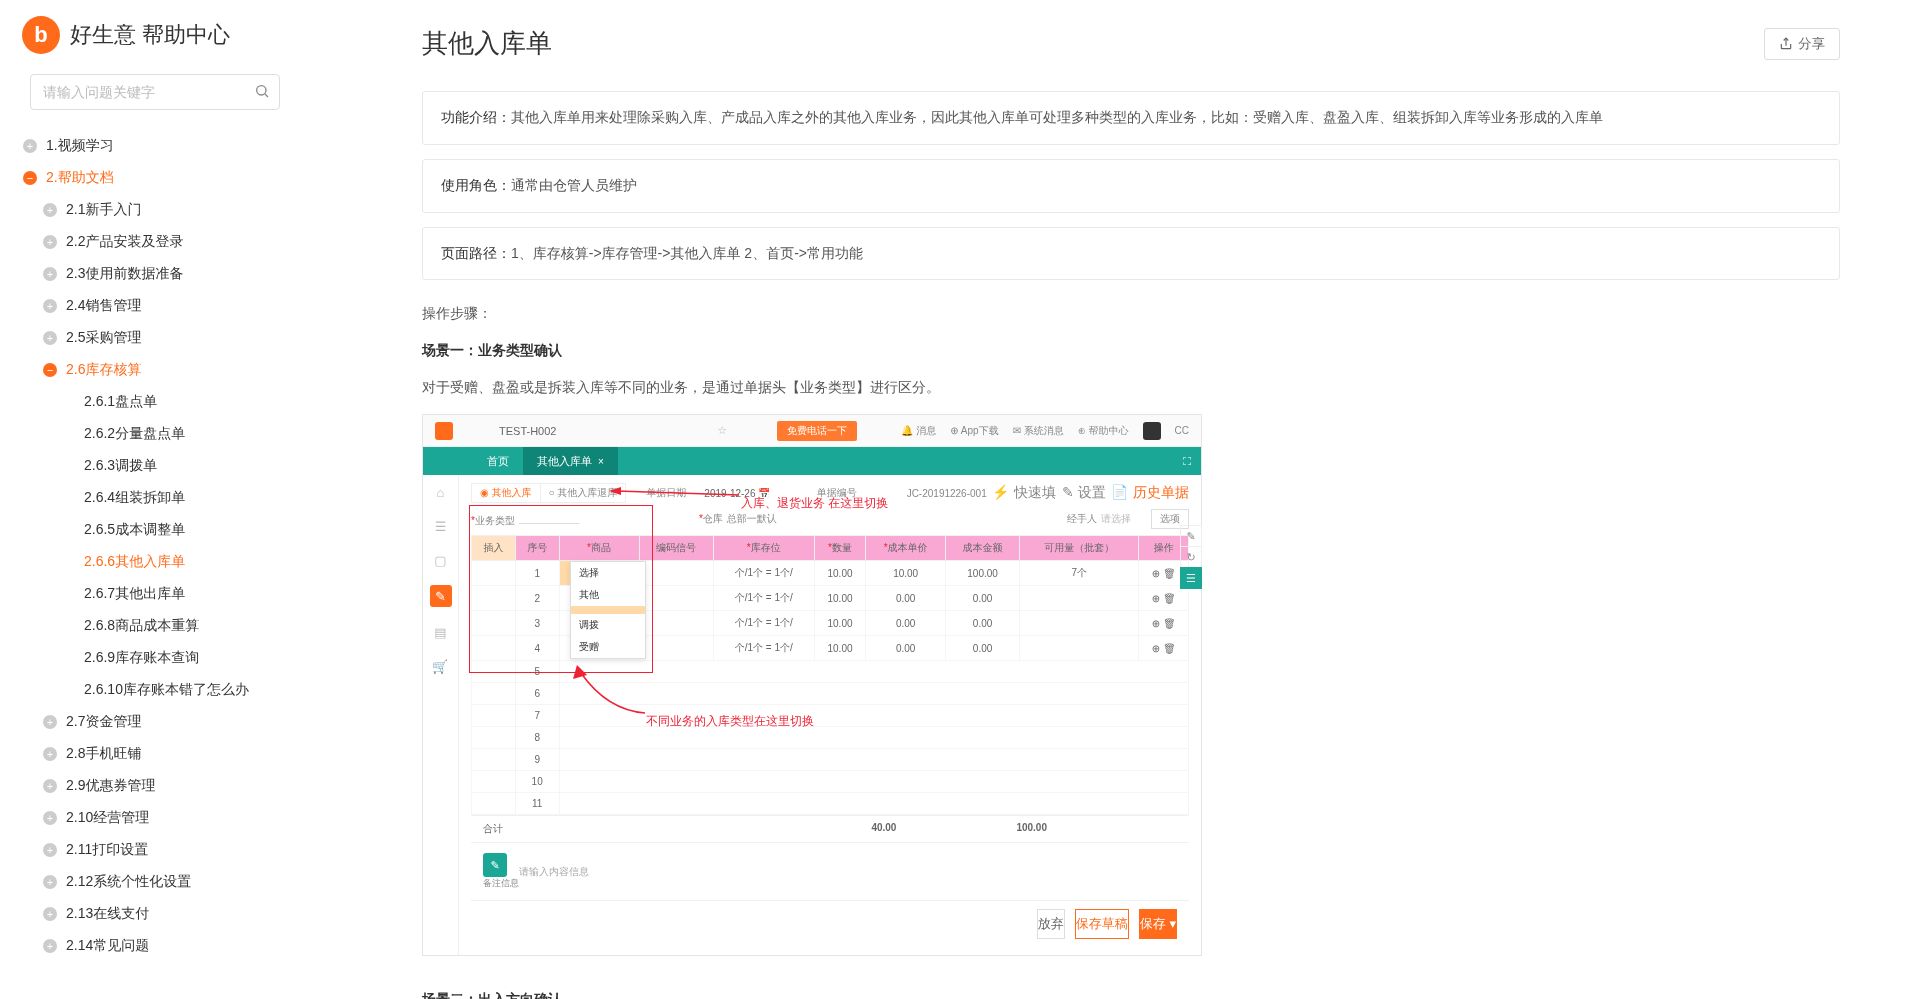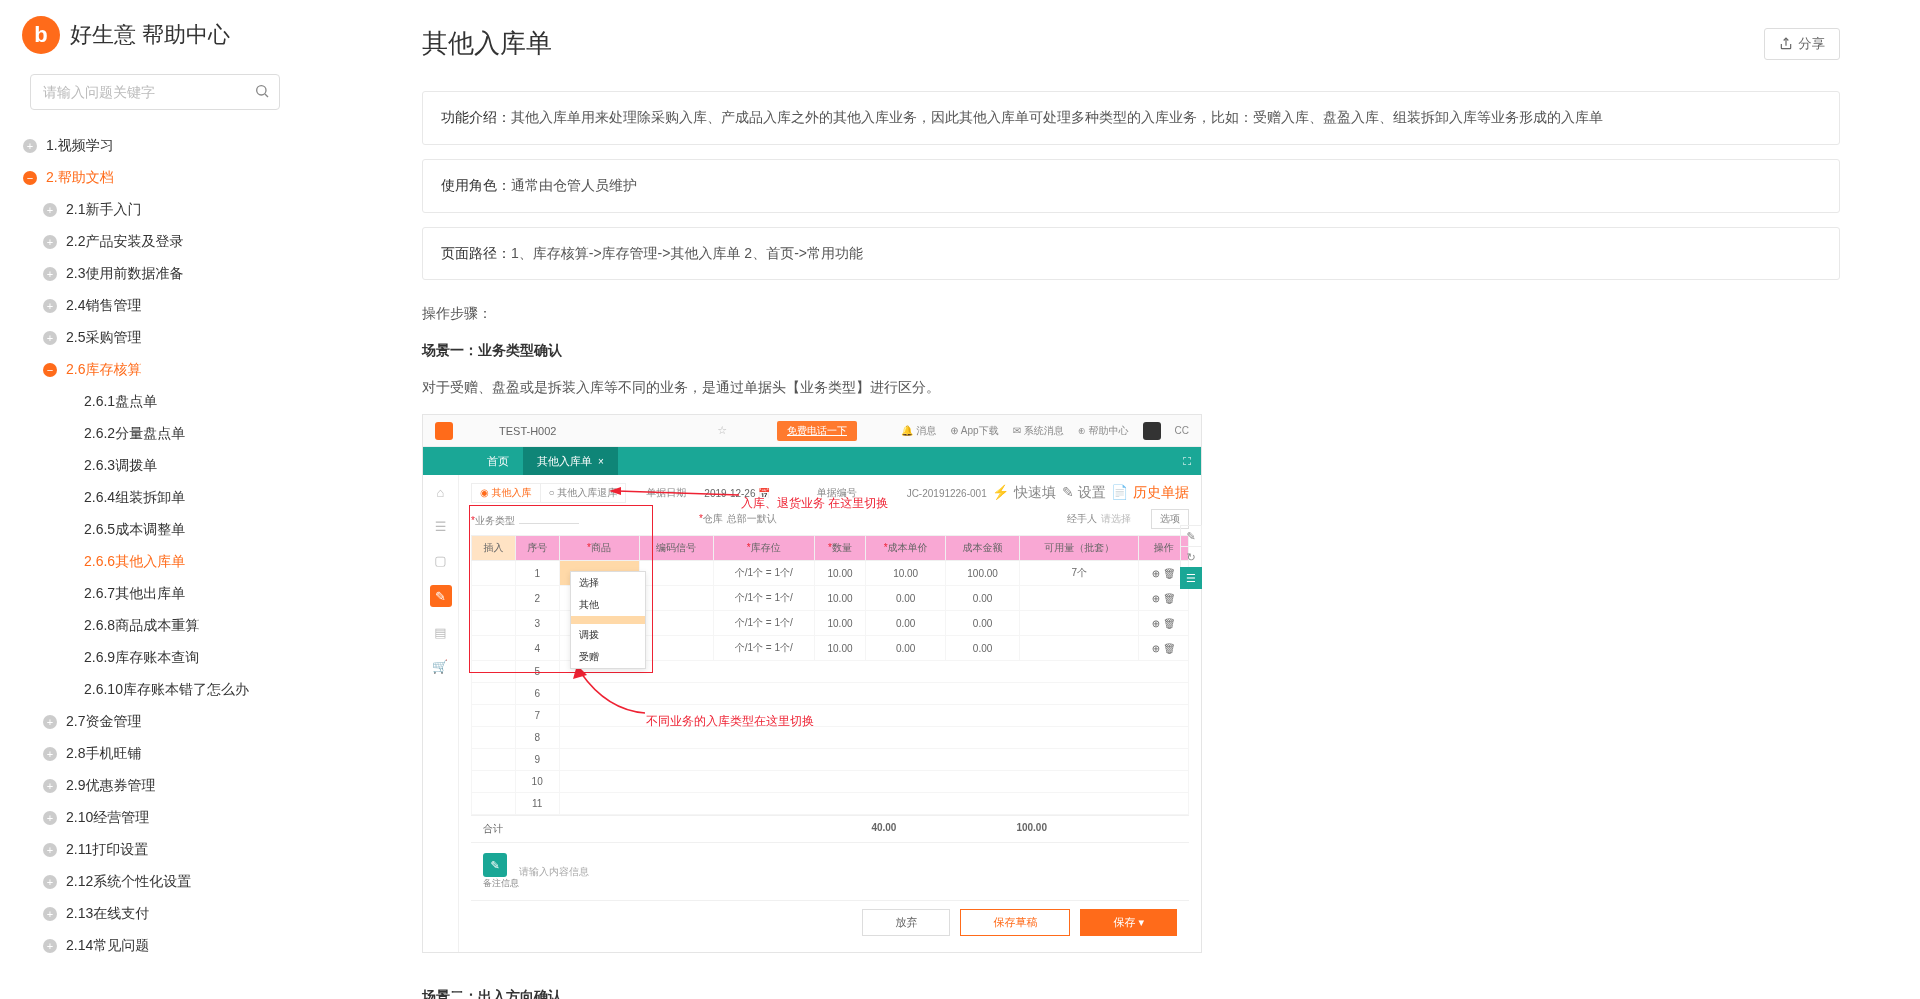--- a/index.html
+++ b/index.html
@@ -26,21 +26,21 @@
 .share-btn { border: 1px solid #ddd; padding: 6px 14px; border-radius: 3px; color: #666; display: flex; align-items: center; gap: 5px; cursor: pointer; background: #fff; }
 .info-box { border: 1px solid #e8e8e8; padding: 14px 18px; margin-bottom: 14px; border-radius: 3px; line-height: 1.7; color: #555; }
 .info-label { color: #333; }
 .section-heading { margin: 20px 0 14px; }
 .para { margin-bottom: 10px; line-height: 1.9; color: #555; }
 .bold { font-weight: 600; color: #333; }
 .screenshot-box { border: 1px solid #e5e5e5; margin: 14px 0 30px; background: #fff; position: relative; width: 780px; }
 .ss-topbar { height: 32px; background: #fafafa; display: flex; align-items: center; padding: 0 12px; font-size: 11px; color: #888; border-bottom: 1px solid #eee; gap: 36px; }
 .ss-top-logo { width: 18px; height: 18px; border-radius: 3px; background: #ff6b1a; margin-right: 10px; }
 .ss-top-tenant { color: #666; margin-right: auto; }
-.ss-top-btn { background: #ff7a2e; color: #fff; padding: 3px 10px; border-radius: 2px; font-size: 10px; margin-right: 8px; text-decoration: underline; }
+.ss-top-btn { background: #ff7a2e; color: #fff; padding: 3px 10px; border-radius: 2px; font-size: 10px; margin-right: 8px; }
 .ss-top-icons { display: flex; gap: 14px; color: #888; font-size: 10px; align-items: center; }
 .ss-top-avatar { width: 18px; height: 18px; background: #333; border-radius: 3px; }
 .ss-tabbar { height: 28px; background: #1aa796; display: flex; align-items: center; padding-left: 50px; font-size: 11px; }
 .ss-tab { padding: 0 14px; color: #fff; height: 100%; display: flex; align-items: center; }
 .ss-tab.active { background: #0f8577; }
 .ss-tab .close { margin-left: 6px; font-size: 10px; }
 .ss-body { display: flex; }
 .ss-left-icons { width: 36px; background: #fff; display: flex; flex-direction: column; align-items: center; padding-top: 8px; gap: 16px; border-right: 1px solid #f0f0f0; }
 .ss-li { width: 18px; height: 18px; color: #bbb; display: flex; align-items: center; justify-content: center; font-size: 13px; }
 .ss-li.active { background: #ff6b1a; color: #fff; border-radius: 3px; width: 22px; height: 22px; }
@@ -55,31 +55,31 @@
 .ss-tool { color: #888; font-size: 14px; margin-left: 6px; }
 .ss-tool.orange { color: #ff6b1a; }
 .ss-label { color: #888; font-size: 10px; margin-right: 4px; }
 .ss-required::before { content: '*'; color: #e23; }
 .ss-input-line { border-bottom: 1px solid #ddd; min-width: 60px; height: 14px; display: inline-block; }
 .ss-table { width: 100%; border-collapse: collapse; font-size: 10px; margin-top: 6px; }
 .ss-table th { background: #f9a8d4; padding: 5px 4px; text-align: center; color: #666; border: 1px solid #f0f0f0; font-weight: normal; }
 .ss-table th.required::before { content: '*'; color: #e23; }
 .ss-table td { padding: 5px 4px; text-align: center; border: 1px solid #f5f5f5; color: #666; }
 .ss-table td.sel { background: #ffd9a8; }
-.ss-dropdown { position: absolute; left: 99px; top: 36px; width: 76px; background: #fff; border: 1px solid #ddd; box-shadow: 0 2px 6px rgba(0,0,0,0.1); font-size: 10px; z-index: 5; }
+.ss-dropdown { position: absolute; left: 99px; top: 26px; width: 76px; background: #fff; border: 1px solid #ddd; box-shadow: 0 2px 6px rgba(0,0,0,0.1); font-size: 10px; z-index: 5; }
 .ss-dropdown div { padding: 4px 8px; }
 .ss-dropdown div.hi { background: #ffd9a8; }
 .ss-annot2 { position: absolute; left: 175px; top: 178px; color: #e23; font-size: 12px; }
 .ss-totals { display: flex; padding: 6px 12px; font-size: 10px; color: #666; border-top: 1px solid #f0f0f0; }
 .ss-total-val { margin-left: auto; margin-right: 120px; font-weight: 600; }
 .ss-total-val2 { margin-right: 130px; font-weight: 600; }
 .ss-memo { display: flex; align-items: center; padding: 10px 12px; border-top: 1px solid #f0f0f0; font-size: 10px; color: #aaa; }
 .ss-memo-icon { width: 24px; height: 24px; background: #1aa796; border-radius: 3px; margin-right: 10px; color: #fff; display: flex; align-items: center; justify-content: center; font-size: 11px; }
 .ss-footer { display: flex; justify-content: flex-end; padding: 8px 12px; gap: 10px; border-top: 1px solid #f0f0f0; }
-.ss-fbtn { padding: 5px 32px; font-size: 11px; border: 1px solid #ddd; background: #fff; color: #666; }
+.ss-fbtn { padding: 5px 0; font-size: 13px; border: 1px solid #ddd; background: #fff; color: #666; }
 .ss-fbtn.o-outline { color: #ff6b1a; border-color: #ff6b1a; text-align: right; }
 .ss-fbtn.o-fill { background: #ff6b1a; color: #fff; border-color: #ff6b1a; }
 .ss-right-tray { position: absolute; right: -1px; top: 110px; display: flex; flex-direction: column; }
 .ss-rt { width: 22px; height: 22px; border: 1px solid #eee; display: flex; align-items: center; justify-content: center; font-size: 11px; color: #888; margin-bottom: -1px; }
 .ss-rt.active { background: #1aa796; color: #fff; border-color: #1aa796; }
 svg.arrow { position: absolute; pointer-events: none; }
 .ss-tbl-wrap { position: relative; }
 </style>
 </head>
 <body>

